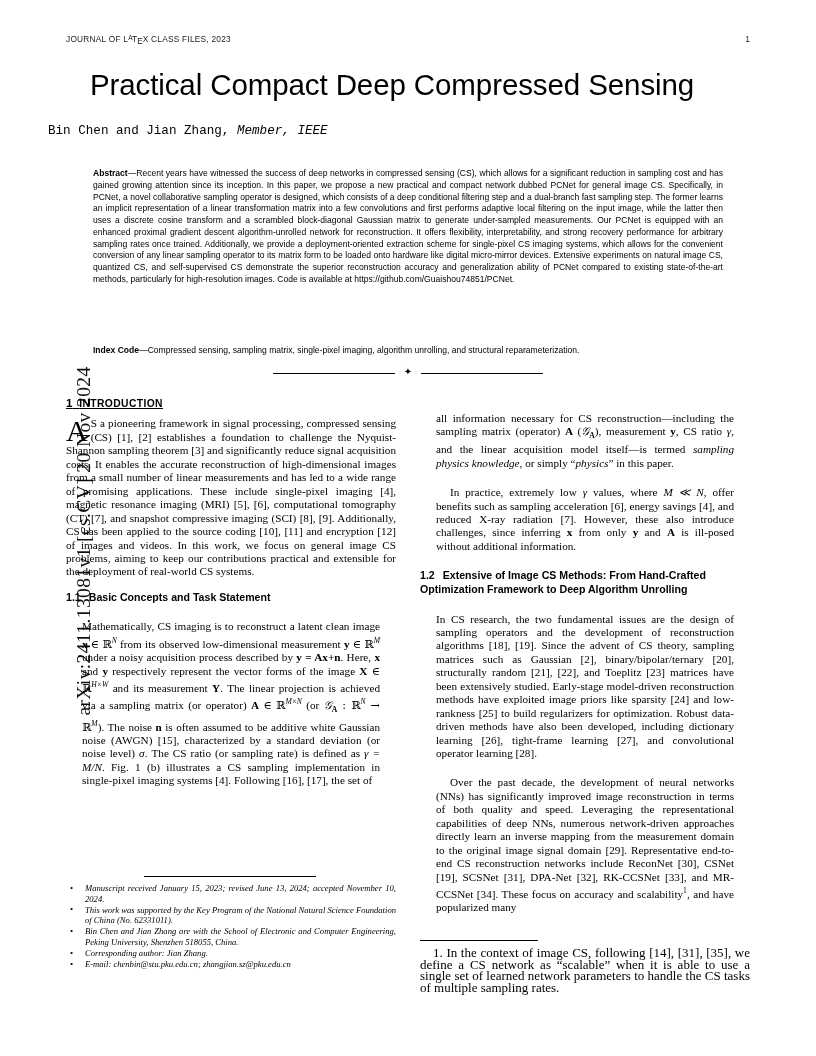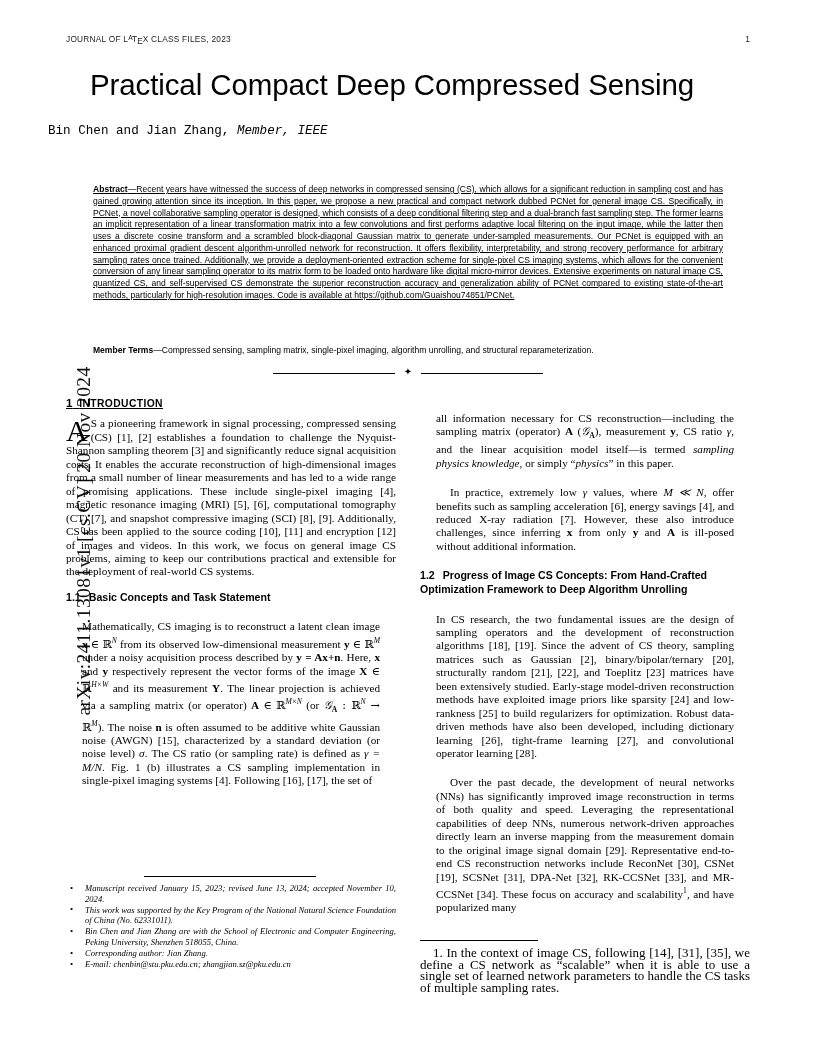--- a/index.html
+++ b/index.html
@@ -83,28 +83,27 @@
     font-family: Liberation Mono, monospace;
     font-size: 12.6px;
     color: #000;
   }
   .authors .mem { font-style: italic; }
 
   
   .abstract {
     position: absolute;
     left: 93px;
-    top: 184px;
+    top: 168px;
     width: 630px;
     font-family: "Liberation Sans", "DejaVu Sans", sans-serif;
     font-size: 8.55px;
     line-height: 11.75px;
     text-align: justify;
     color: #000;
-    text-decoration: underline;
   }
   .abstract b { font-weight: 700; }
 
   .indexterms {
     position: absolute;
     left: 93px;
     top: 345px;
     width: 630px;
     font-family: "Liberation Sans", "DejaVu Sans", sans-serif;
     font-size: 8.55px;
@@ -250,21 +249,21 @@
   <div class="runhead">
     <div class="latex"><span>JOURNAL OF </span><span><span>L</span><span class="a-small">A</span><span>T</span><span class="e-low">E</span><span>X</span></span><span> CLASS FILES, 2023</span></div>
     <div class="pageno">1</div>
   </div>
 
   <div class="title">Practical Compact Deep Compressed Sensing</div>
   <div class="authors"><span>Bin Chen and Jian Zhang, </span><span class="mem">Member, IEEE</span></div>
 
   <div class="abstract"><b>Abstract</b><span>—</span><span>Recent years have witnessed the success of deep networks in compressed sensing (CS), which allows for a significant reduction in sampling cost and has gained growing attention since its inception. In this paper, we propose a new practical and compact network dubbed PCNet for general image CS. Specifically, in PCNet, a novel collaborative sampling operator is designed, which consists of a deep conditional filtering step and a dual-branch fast sampling step. The former learns an implicit representation of a linear transformation matrix into a few convolutions and first performs adaptive local filtering on the input image, while the latter then uses a discrete cosine transform and a scrambled block-diagonal Gaussian matrix to generate under-sampled measurements. Our PCNet is equipped with an enhanced proximal gradient descent algorithm-unrolled network for reconstruction. It offers flexibility, interpretability, and strong recovery performance for arbitrary sampling rates once trained. Additionally, we provide a deployment-oriented extraction scheme for single-pixel CS imaging systems, which allows for the convenient conversion of any linear sampling operator to its matrix form to be loaded onto hardware like digital micro-mirror devices. Extensive experiments on natural image CS, quantized CS, and self-supervised CS demonstrate the superior reconstruction accuracy and generalization ability of PCNet compared to existing state-of-the-art methods, particularly for high-resolution images. Code is available at https://github.com/Guaishou74851/PCNet.</span></div>
 
-  <div class="indexterms"><b>Member Terms</b><span>—</span><span>Compressed sensing, sampling matrix, single-pixel imaging, algorithm unrolling, and structural reparameterization.</span></div>
+  <div class="indexterms"><b>Index Code</b><span>—</span><span>Compressed sensing, sampling matrix, single-pixel imaging, algorithm unrolling, and structural reparameterization.</span></div>
 
   <div class="diamond-rule">
     <div class="bar"></div>
     <div class="dia">✦</div>
     <div class="bar"></div>
   </div>
 
   <div class="col col-left">
     <div class="secnum-head"><span>1</span>&nbsp;&nbsp;<span class="scaps">INTRODUCTION</span></div>
 
@@ -273,21 +272,21 @@
     <div class="subsec-head"><span class="num">1.1</span><span>Basic Concepts and Task Statement</span></div>
 
     <p class="body"><span>Mathematically, CS imaging is to reconstruct a latent clean image </span><span class="mb">x</span><span> ∈ </span><span class="bb">ℝ</span><sup class="ms mi">N</sup><span> from its observed low-dimensional measurement </span><span class="mb">y</span><span> ∈ </span><span class="bb">ℝ</span><sup class="ms mi">M</sup><span> under a noisy acquisition process described by </span><span class="mb">y = Ax+n</span><span>. Here, </span><span class="mb">x</span><span> and </span><span class="mb">y</span><span> respectively represent the vector forms of the image </span><span class="mb">X</span><span> ∈ </span><span class="bb">ℝ</span><sup class="ms mi">H×W</sup><span> and its measurement </span><span class="mb">Y</span><span>. The linear projection is achieved via a sampling matrix (or operator) </span><span class="mb">A</span><span> ∈ </span><span class="bb">ℝ</span><sup class="ms mi">M×N</sup><span> (or </span><span class="cal">𝒢</span><sub class="ms mb">A</sub><span class="bb"> : ℝ</span><sup class="ms mi">N</sup><span class="bb"> → ℝ</span><sup class="ms mi">M</sup><span>). The noise </span><span class="mb">n</span><span> is often assumed to be additive white Gaussian noise (AWGN) [15], characterized by a standard deviation (or noise level) </span><span class="mi">σ</span><span>. The CS ratio (or sampling rate) is defined as </span><span class="mi">γ = M/N</span><span>. Fig. 1 (b) illustrates a CS sampling implementation in single-pixel imaging systems [4]. Following [16], [17], the set of</span></p>
   </div>
 
   <div class="col col-right">
     <p class="body"><span>all information necessary for CS reconstruction—including the sampling matrix (operator) </span><span class="mb">A</span><span> (</span><span class="cal">𝒢</span><sub class="ms mb">A</sub><span>), measurement </span><span class="mb">y</span><span>, CS ratio </span><span class="mi">γ</span><span>, and the linear acquisition model itself—is termed </span><span class="it">sampling physics knowledge</span><span>, or simply “</span><span class="it">physics</span><span>” in this paper.</span></p>
 
     <p class="body"><span>In practice, extremely low </span><span class="mi">γ</span><span> values, where </span><span class="mi">M ≪ N</span><span>, offer benefits such as sampling acceleration [6], energy savings [4], and reduced X-ray radiation [7]. However, these also introduce challenges, since inferring </span><span class="mb">x</span><span> from only </span><span class="mb">y</span><span> and </span><span class="mb">A</span><span> is ill-posed without additional information.</span></p>
 
-    <div class="subsec-head"><span class="num">1.2</span><span>Progress of Image CS Concepts: From Hand-Crafted</span><br><span>Optimization Framework to Deep Algorithm Unrolling</span></div>
+    <div class="subsec-head"><span class="num">1.2</span><span>Extensive of Image CS Methods: From Hand-Crafted</span><br><span>Optimization Framework to Deep Algorithm Unrolling</span></div>
 
     <p class="body">In CS research, the two fundamental issues are the design of sampling operators and the development of reconstruction algorithms [18], [19]. Since the advent of CS theory, sampling matrices such as Gaussian [2], binary/bipolar/ternary [20], structurally random [21], [22], and Toeplitz [23] matrices have been extensively studied. Early-stage model-driven reconstruction methods have exploited image priors like sparsity [24] and low-rankness [25] to build regularizers for optimization. Robust data-driven methods have also been developed, including dictionary learning [26], tight-frame learning [27], and convolutional operator learning [28].</p>
 
     <p class="body"><span>Over the past decade, the development of neural networks (NNs) has significantly improved image reconstruction in terms of both quality and speed. Leveraging the representational capabilities of deep NNs, numerous network-driven approaches directly learn an inverse mapping from the measurement domain to the original image signal domain [29]. Representative end-to-end CS reconstruction networks include ReconNet [30], CSNet [19], SCSNet [31], DPA-Net [32], RK-CCSNet [33], and MR-CCSNet [34]. These focus on accuracy and scalability</span><sup class="ms">1</sup><span>, and have popularized many</span></p>
   </div>
 
   <div class="footnotes fn-left">
     <div class="fn-rule left-col"></div>
     <ul class="fn-list">
       <li>Manuscript received January 15, 2023; revised June 13, 2024; accepted November 10, 2024.</li>

